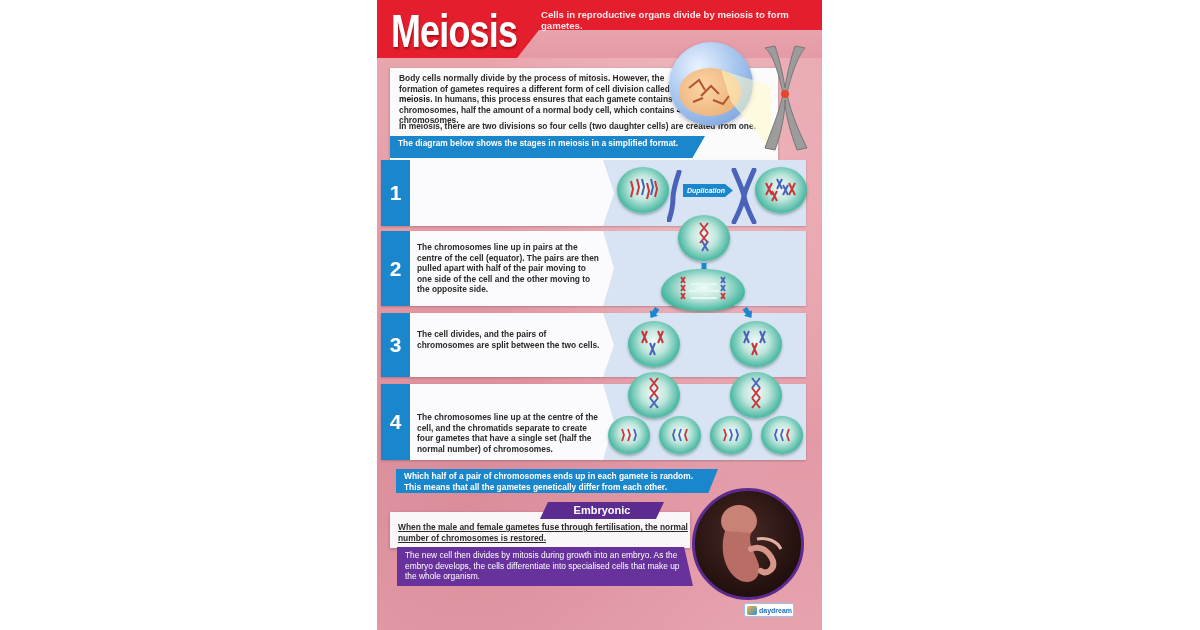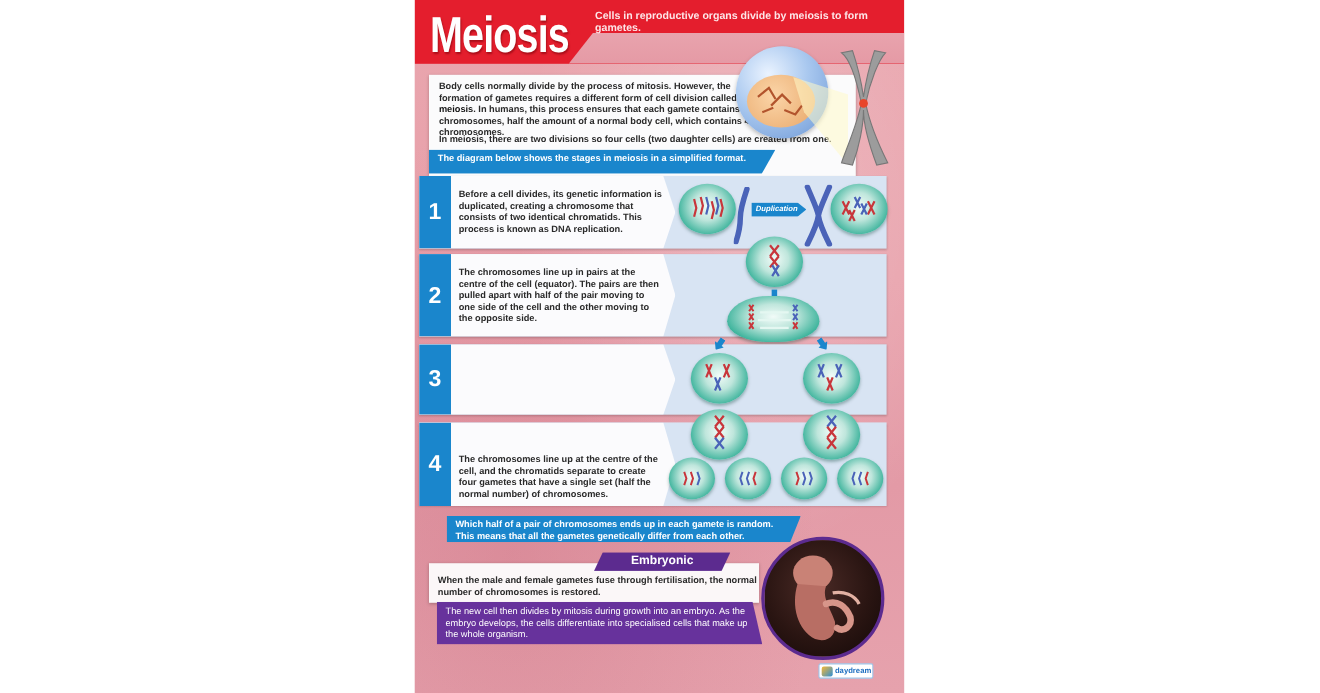--- a/index.html
+++ b/index.html
@@ -112,41 +112,41 @@
   }
   .dup-arrow {
     position: absolute; left: 302px; top: 24px; width: 50px; height: 13px;
     background: #1a86cc;
     clip-path: polygon(0 0, 84% 0, 100% 50%, 84% 100%, 0 100%);
     color: #fff; font-size: 7px; font-style: italic; font-weight: 700; line-height: 13px; padding-left: 4px;
   }
 
   
   .random-banner {
-    position: absolute; left: 29px; top: 469px; width: 322px; height: 24px;
+    position: absolute; left: 19px; top: 469px; width: 322px; height: 24px;
     background: #1a86cc;
     clip-path: polygon(0 0, 100% 0, 97% 100%, 0 100%);
     color: #fff; font-size: 8.4px; line-height: 10.6px; font-weight: 700; padding: 2px 8px;
   }
 
   
   .embryo-box {
     position: absolute; left: 13px; top: 512px; width: 300px; height: 36px;
     background: #fbf7f8; box-shadow: 0 1px 3px rgba(0,0,0,0.25);
   }
   .embryo-heading {
     position: absolute; left: 163px; top: 502px; width: 124px; height: 17px;
     background: #5c2b8f;
     clip-path: polygon(8px 0, 100% 0, calc(100% - 8px) 100%, 0 100%);
     color: #fff; font-weight: 700; font-size: 11px; line-height: 17px; text-align: center;
     font-family: "Liberation Sans Narrow", "Liberation Sans", sans-serif;
   }
   .embryo-text {
     position: absolute; left: 8px; top: 10px; width: 290px;
-    font-size: 8.4px; line-height: 10.6px; color: #2a2a2a; font-weight: 700;
+    font-size: 8.4px; line-height: 10.6px; color: #2a2a2a; font-weight: 700; text-decoration: underline;
   }
   .purple-banner {
     position: absolute; left: 20px; top: 547px; width: 296px; height: 39px;
     background: #67329c;
     clip-path: polygon(0 0, 97% 0, 100% 100%, 0 100%);
     color: #fff; font-size: 8.4px; line-height: 10.6px; font-weight: 400; padding: 3px 8px;
   }
   .embryo-circle {
     position: absolute; left: 315px; top: 488px; width: 112px; height: 112px; border-radius: 50%;
     border: 3px solid #5c2b8f;
@@ -190,21 +190,20 @@
     <div class="hero-zoom"></div>
     <svg class="hero-chromo" viewBox="0 0 52 108">
       <path d="M6 4 C14 10 20 30 24 50 C20 70 10 92 6 104 L16 106 C22 90 26 70 26 56 C26 70 32 90 38 106 L48 104 C42 92 32 70 28 50 C32 30 40 10 46 4 L36 2 C32 14 28 30 26 44 C24 30 20 14 16 2 Z" fill="#9c9c9c" stroke="#777" stroke-width="1"></path>
       <circle cx="26" cy="50" r="4" fill="#e8452a"></circle>
     </svg>
   </div>
 
   <div class="stage" style="top:160px;height:66px;">
     <div class="stage-text">
       <div class="stage-num">1</div>
-      <div class="stage-desc" style="top:11px;">Before a cell divides, its genetic information is duplicated, creating a chromosome that consists of two identical chromatids. This process is known as DNA replication.</div>
     </div>
     <div class="cell" style="left:236px;top:7px;width:52px;height:46px;">
       <svg class="cell-inner" viewBox="0 0 52 46">
         <path d="M14 14 l2 8 l-2 8 M20 12 l2 8 l-2 8 M30 16 l2 8 l-2 8 M38 14 l2 8 l-2 8" stroke="#c8363b" stroke-width="2" fill="none"></path>
         <path d="M25 12 l2 8 l-2 8 M34 12 l2 8 l-2 8" stroke="#4a63b8" stroke-width="2" fill="none"></path>
       </svg>
     </div>
     <svg style="position:absolute;left:286px;top:10px;width:16px;height:52px;" viewBox="0 0 16 52">
       <path d="M12 2 C8 14 6 22 6 28 C6 36 4 44 2 50" stroke="#4a63b8" stroke-width="5" fill="none" stroke-linecap="round"></path>
     </svg>
@@ -238,20 +237,21 @@
         <path d="M60 8 l4 6 M64 8 l-4 6 M60 16 l4 6 M64 16 l-4 6" stroke="#4a63b8" stroke-width="1.8" fill="none"></path>
         <path d="M60 24 l4 6 M64 24 l-4 6" stroke="#c8363b" stroke-width="1.8" fill="none"></path>
         <path d="M30 15 H56 M28 22 H58 M30 29 H56" stroke="#e4f7f1" stroke-width="2" fill="none"></path>
       </svg>
     </div>
   </div>
 
   <div class="stage" style="top:313px;height:64px;">
     <div class="stage-text">
       <div class="stage-num">3</div>
+      <div class="stage-desc" style="top:16px;">The cell divides, and the pairs of chromosomes are split between the two cells.</div>
     </div>
     <div class="arrow-down" style="left:268px;top:-6px;transform:rotate(35deg);"></div>
     <div class="arrow-down" style="left:362px;top:-6px;transform:rotate(-35deg);"></div>
     <div class="cell" style="left:247px;top:8px;width:52px;height:46px;">
       <svg class="cell-inner" viewBox="0 0 52 46">
         <path d="M14 10 l5 12 M19 10 l-5 12 M30 10 l5 12 M35 10 l-5 12" stroke="#c8363b" stroke-width="2" fill="none"></path>
         <path d="M22 22 l5 12 M27 22 l-5 12" stroke="#4a63b8" stroke-width="2" fill="none"></path>
       </svg>
     </div>
     <div class="cell" style="left:349px;top:8px;width:52px;height:46px;">

